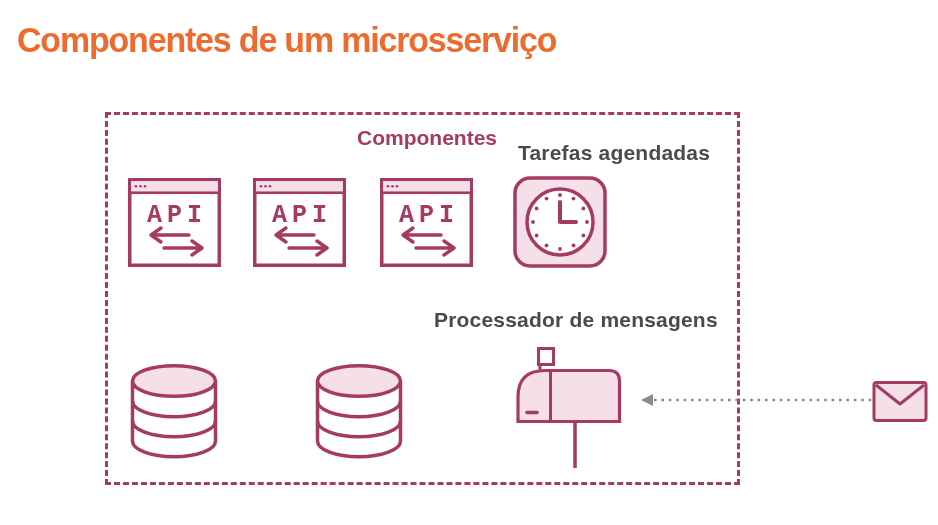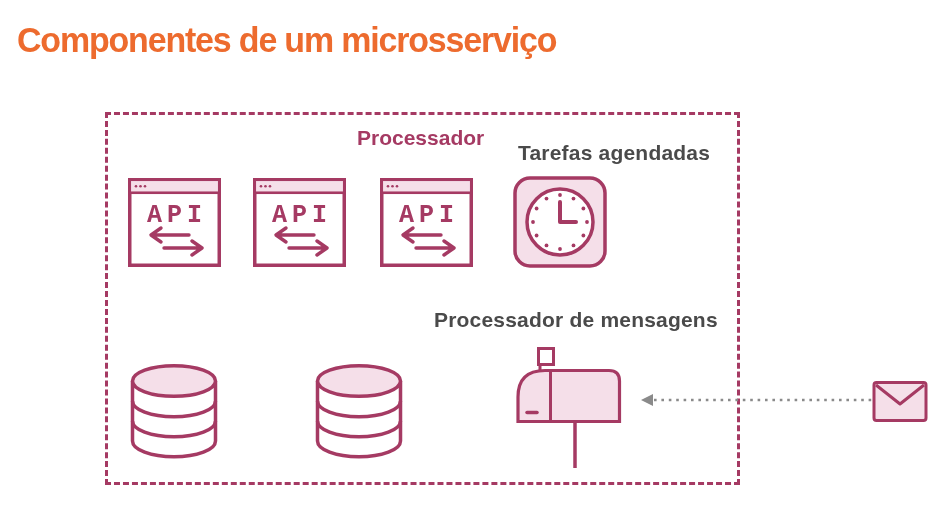--- a/index.html
+++ b/index.html
@@ -50,21 +50,21 @@
 </style>
 </head>
 <body>
 
 <div style="width:938px;height:402px;position:relative;">
 
   <div class="abs page-title">Componentes de um microsserviço</div>
 
   <div class="abs dashed-box"></div>
 
-  <div class="abs ms-label">Processador</div>
+  <div class="abs ms-label">Componentes</div>
   <div class="abs gray-label tarefas-label">Tarefas agendadas</div>
   <div class="abs gray-label processador-label">Processador de mensagens</div>
 
   <div class="abs" style="left:128px;top:178px;">
     <svg width="93" height="89" viewBox="0 0 93 89">
       <rect class="icon-stroke fill-white" x="1.75" y="1.75" width="89.5" height="85.5" stroke-width="3.5"></rect>
       <rect class="icon-stroke fill-light" x="1.75" y="1.75" width="89.5" height="13" stroke-width="2.6"></rect>
       <circle class="fill-pink" cx="8" cy="8.3" r="1.3"></circle>
       <circle class="fill-pink" cx="12.5" cy="8.3" r="1.3"></circle>
       <circle class="fill-pink" cx="17" cy="8.3" r="1.3"></circle>

